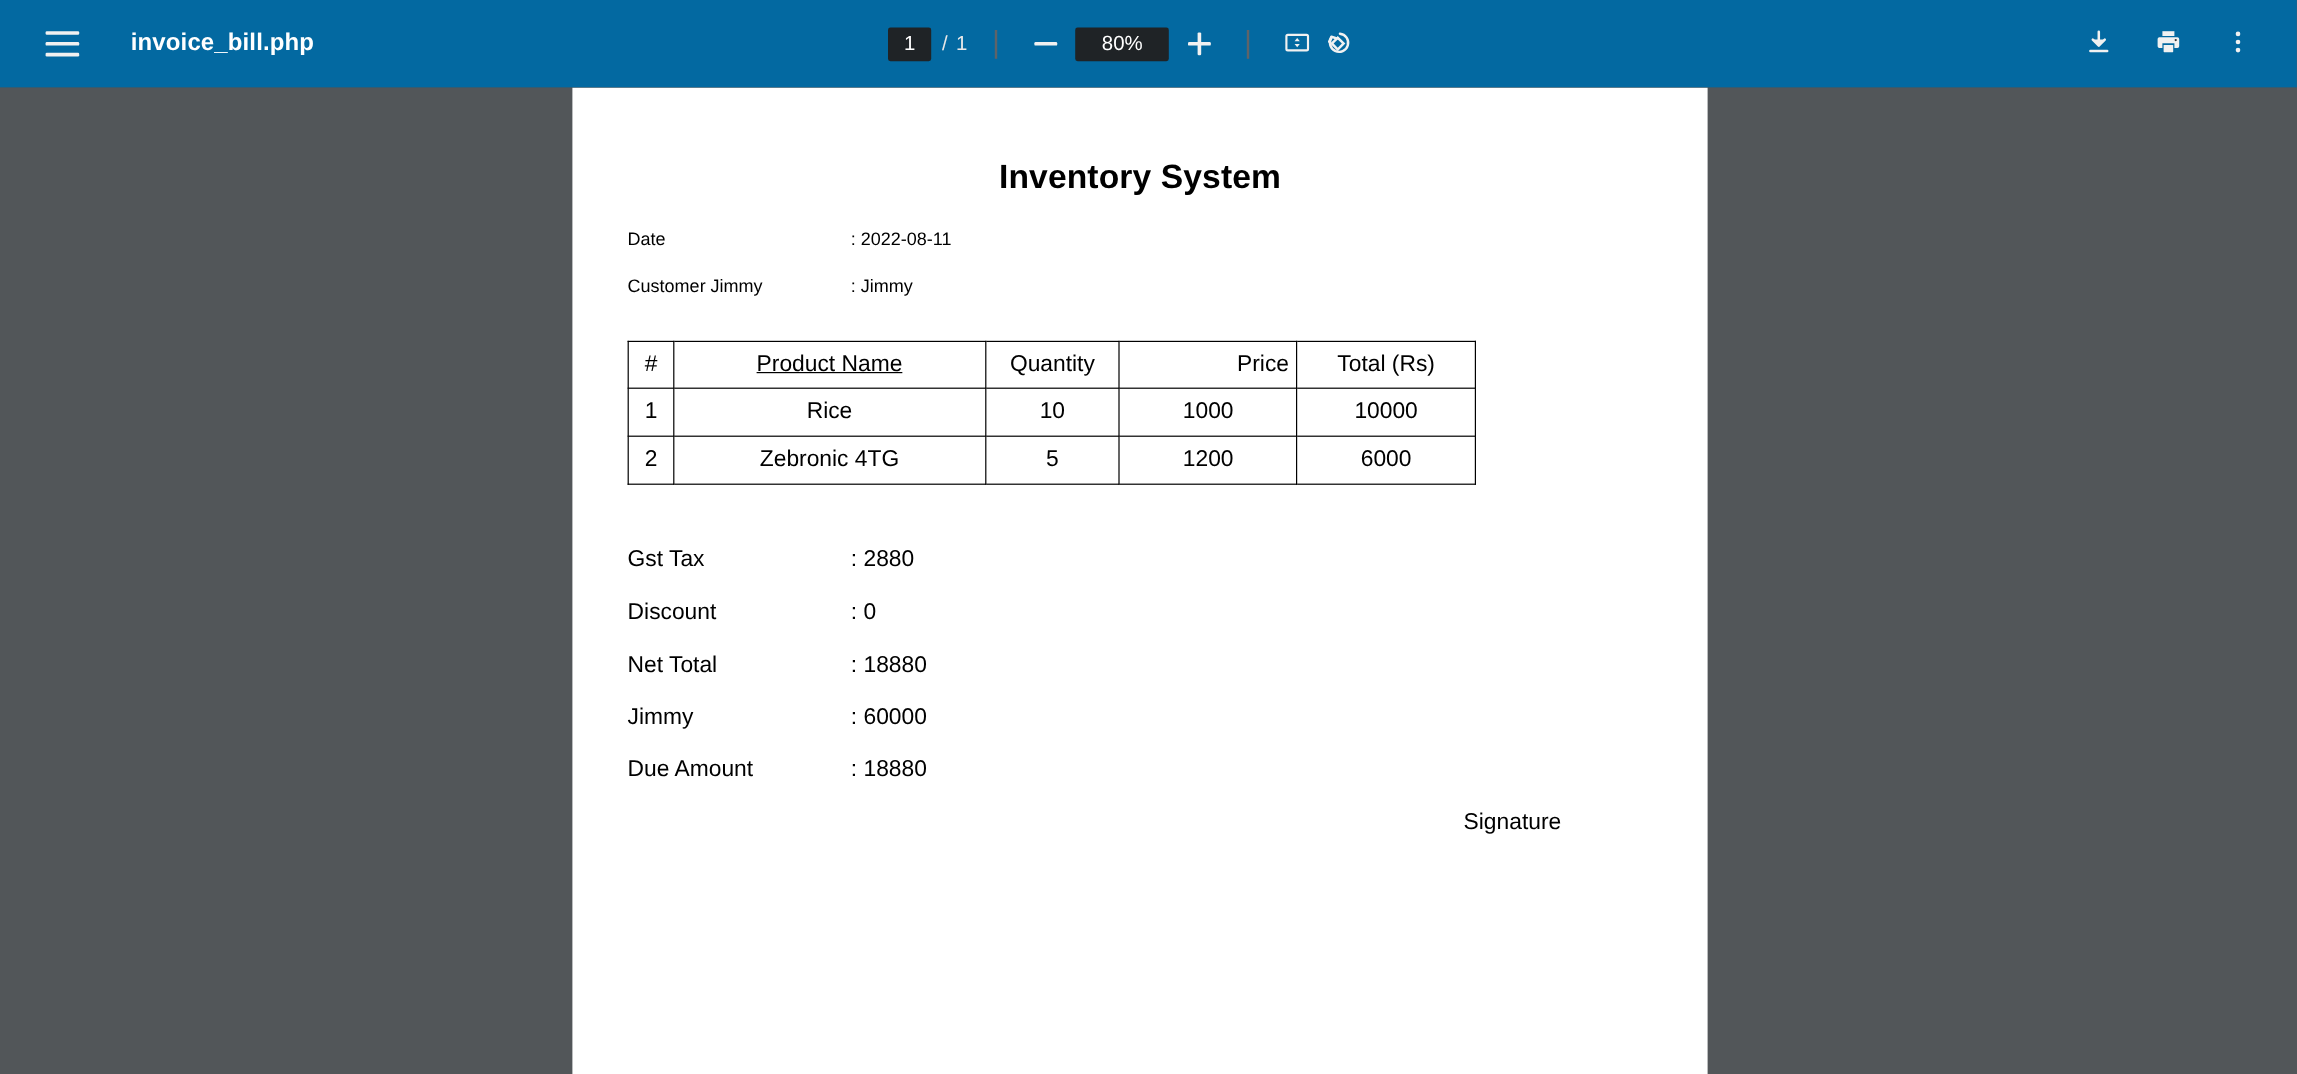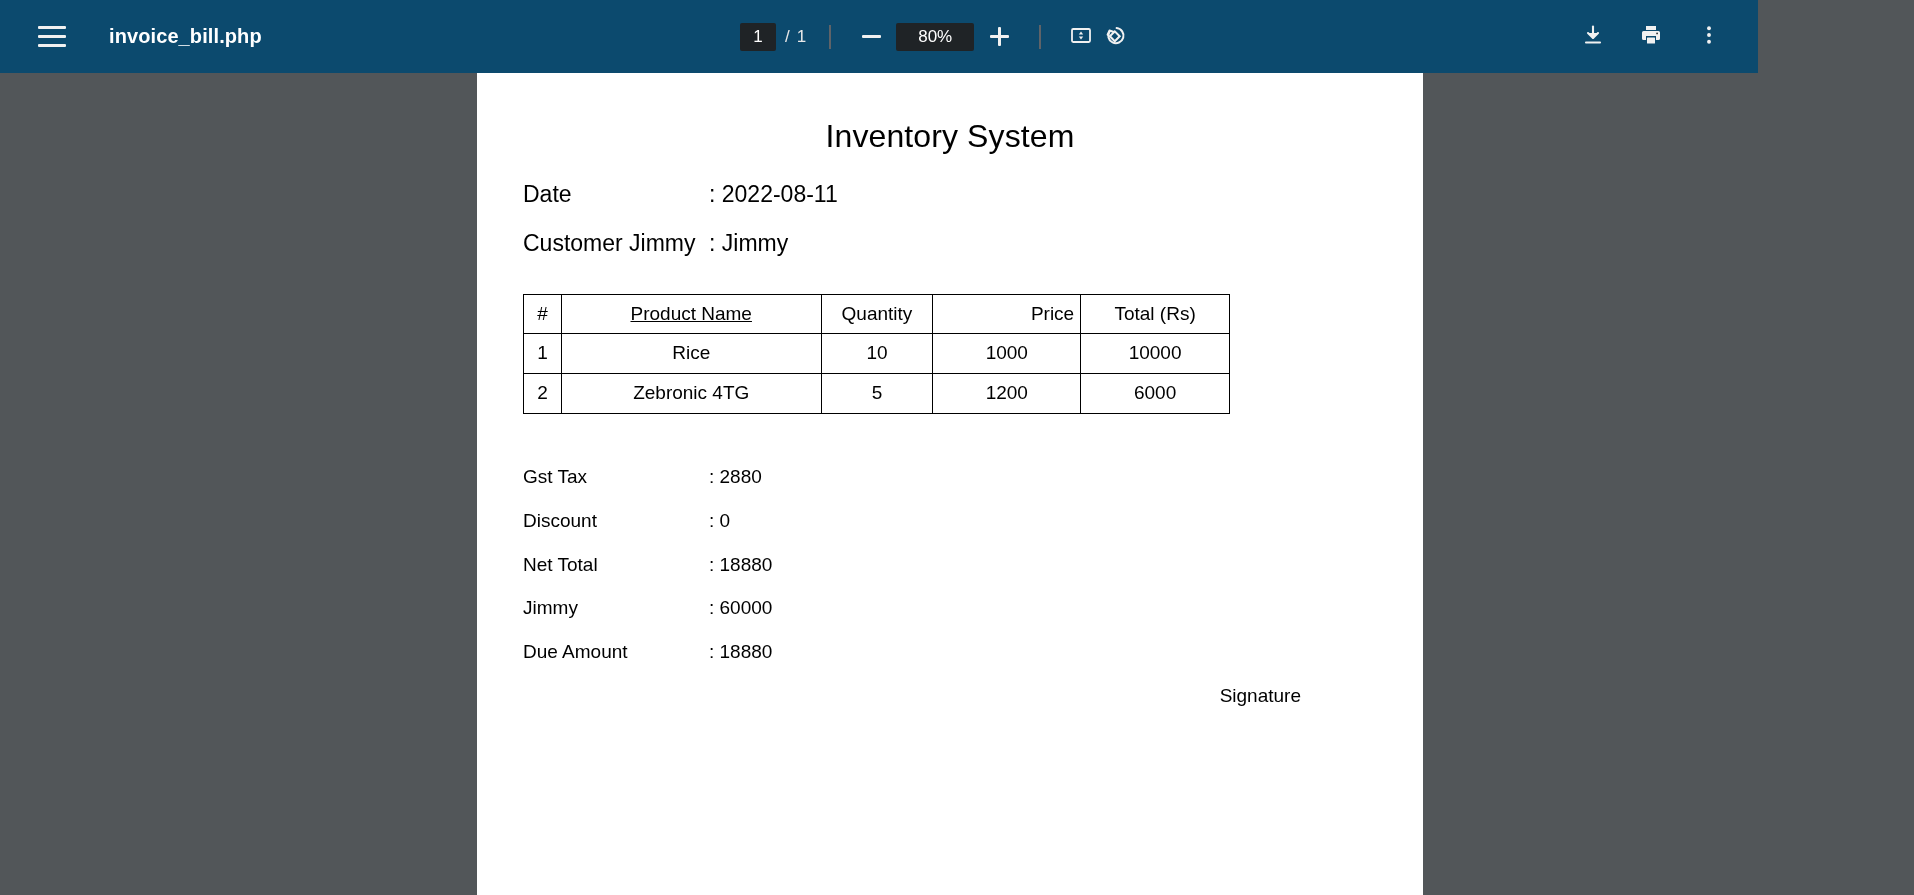--- a/index.html
+++ b/index.html
@@ -9,23 +9,23 @@
     height: 895px;
     overflow: hidden;
     background: #525659;
     font-family: "Liberation Sans", sans-serif;
   }
 
   
   #pdf-toolbar {
     position: absolute;
     top: 0; left: 0;
-    width: 1758px;
+    width: 1914px;
     height: 73px;
-    background: #0c4a6e;
+    background: #0369a1;
     display: flex;
     align-items: center;
     color: #f1f1f1;
     user-select: none;
   }
 
   .tb-left {
     display: flex;
     align-items: center;
     flex: 0 0 auto;
@@ -180,30 +180,31 @@
 
   .page-inner {
     padding: 44px 46px 0 46px;
     color: #000000;
     font-size: 19px;
     line-height: 1.2;
   }
 
   #invoice-heading {
     text-align: center;
-    font-size: 32px;
-    font-weight: 400;
+    font-size: 28px;
+    font-weight: 700;
+    margin-top: 14px;
     margin-bottom: 26px;
     letter-spacing: 0.1px;
   }
 
   .meta-row {
     display: flex;
     margin-bottom: 21px;
-    font-size: 23px;
+    font-size: 15px;
   }
   .meta-label { width: 186px; flex: 0 0 186px; }
   .meta-value { white-space: nowrap; }
 
   #items-table {
     border-collapse: collapse;
     width: 707px;
     margin-top: 36px;
     margin-bottom: 10px;
     font-size: 19px;

